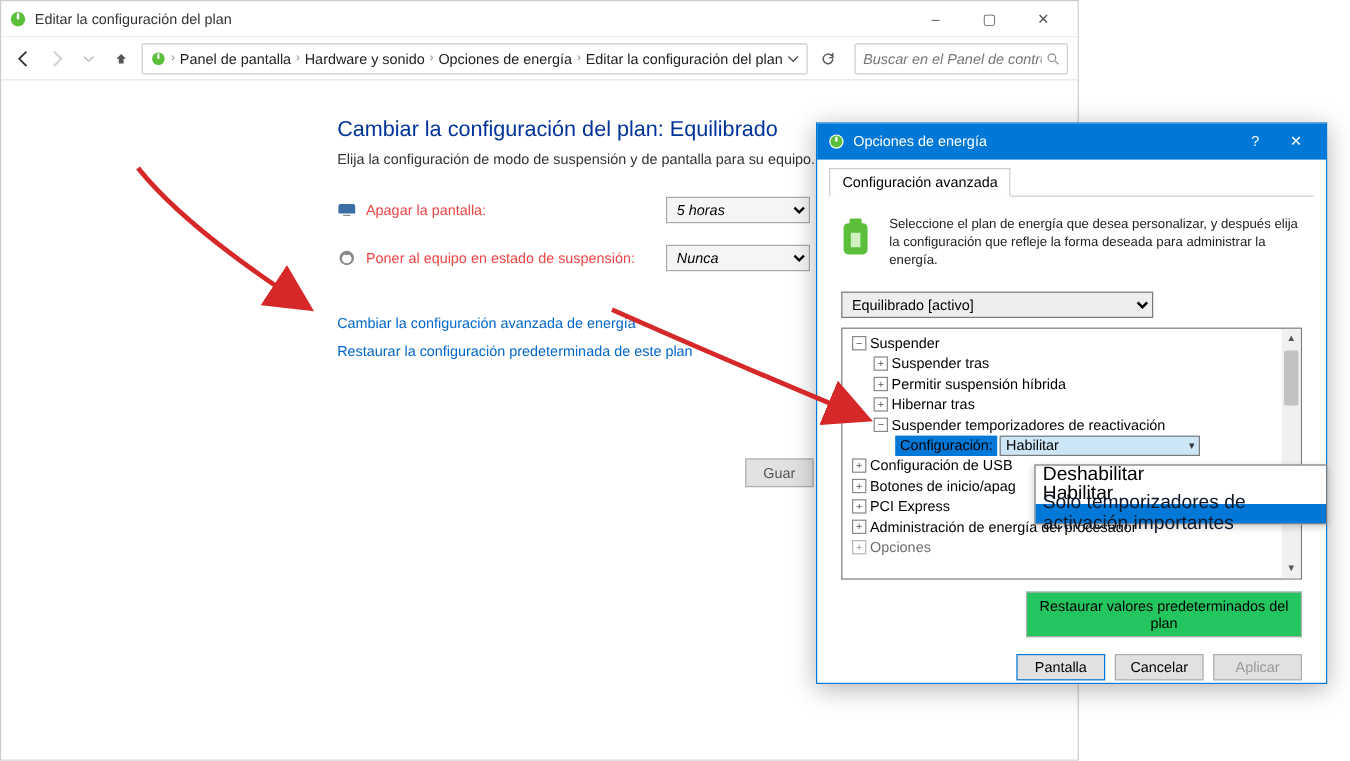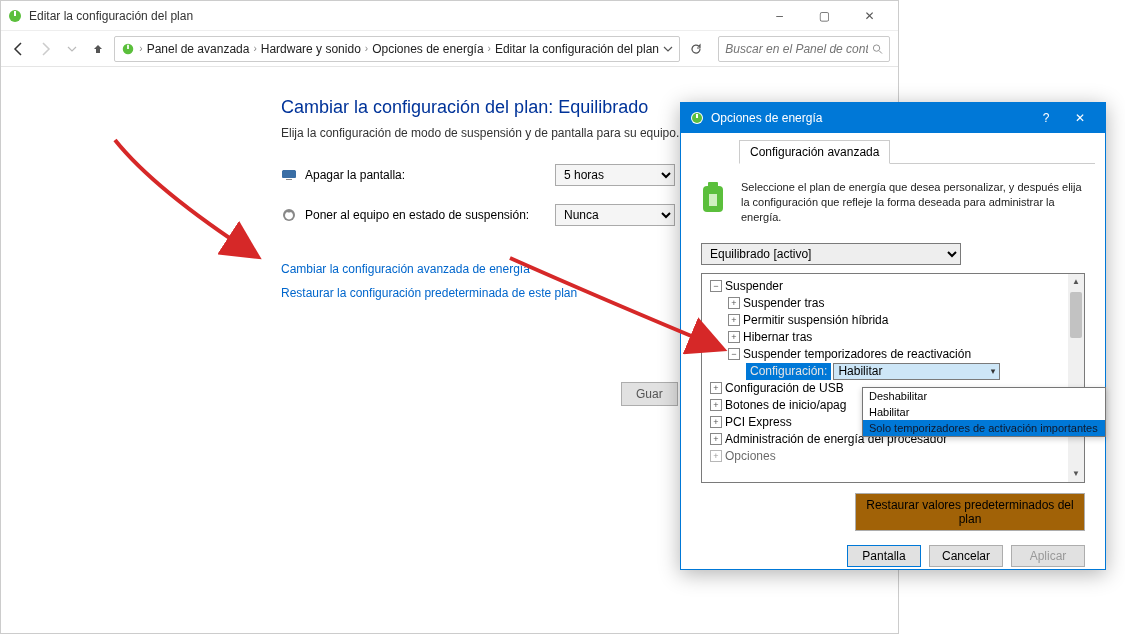--- a/index.html
+++ b/index.html
@@ -80,27 +80,28 @@
   font-weight:400;
   margin-bottom:8px;
 }
 .subhead { color:#333; font-size:12px; margin-bottom:24px; }
 .setting-row {
   display:flex;
   align-items:center;
   margin-bottom:18px;
 }
 .setting-row .lbl-icon { width:16px;height:16px;margin-right:8px; border-radius:50%; }
-.setting-row .setting-label { width:250px; color:#000000; }
+.setting-row .setting-label { width:250px; color:#ef4444; }
 .setting-row select {
   width:120px; height:22px;
   border:1px solid #aaa;
   font-size:12px;
   padding:0 4px;
   background:#f5f5f5;
+  font-style:italic;
 }
 .link { color:#0066cc; font-size:12px; cursor:pointer; margin-bottom:10px; display:block; }
 .save-btn {
   position:absolute;
   left:620px; top:315px;
   padding:4px 14px;
   background:#e1e1e1;
   border:1px solid #adadad;
   font-size:12px;
   color:#555;
@@ -122,21 +123,21 @@
   color:#fff;
   display:flex;
   align-items:center;
   padding:0 8px;
   font-size:12px;
 }
 .dlg-title .dlg-icon { width:16px;height:16px;margin-right:6px; }
 .dlg-title .dlg-text { flex:1; }
 .dlg-title .dlg-ctrl { width:34px; height:28px; display:flex;align-items:center;justify-content:center; }
 .dlg-body { padding:6px 10px 10px 10px; }
-.tabstrip { border-bottom:1px solid #ccc; display:flex; margin-bottom:10px;margin-left:48px; }
+.tabstrip { border-bottom:1px solid #ccc; display:flex; margin-bottom:10px; }
 .tab {
   padding:4px 10px;
   border:1px solid #ccc;
   border-bottom:1px solid #fff;
   background:#fff;
   font-size:12px;
   position:relative;
   top:1px;
 }
 .dlg-intro { display:flex; gap:10px; padding:6px 4px 12px 4px; }
@@ -159,21 +160,21 @@
   font-size:12px;
   background:#fff;
 }
 .tree-inner { padding:4px 2px; }
 .tree-row { display:flex; align-items:center; height:17px; white-space:nowrap; }
 .exp { width:12px; height:12px; border:1px solid #888; display:inline-flex;align-items:center;justify-content:center; font-size:9px; line-height:1; margin-right:3px; color:#555; background:#fff; }
 .tree-row.lvl1 { padding-left:6px; }
 .tree-row.lvl2 { padding-left:24px; }
 .tree-row.lvl3 { padding-left:42px; }
 .cfg-label {
-  background:#0078d7; color:#e5e5e5;
+  background:#0078d7; color:#000000;
   padding:0 4px;
   height:17px; display:inline-flex;align-items:center;
 }
 .cfg-select {
   display:inline-flex; align-items:center;
   border:1px solid #7a7a7a;
   background:#cde6f7;
   height:17px; width:167px;
   padding:0 4px;
   margin-left:2px;
@@ -191,32 +192,32 @@
 .scrollbar .sb-track { flex:1; }
 
 .dropdown-pop {
   position:absolute;
   left:862px; top:387px;
   width:244px;
   background:#fff;
   border:1px solid #767676;
   box-shadow:0 2px 6px rgba(0,0,0,.2);
   z-index:20;
-  font-size:11px;
+  font-size:16px;
 }
 .dropdown-pop .opt { padding:1px 6px; height:16px; display:flex; align-items:center; }
 .dropdown-pop .opt.sel { background:#0078d7; color:#0f172a; }
 
 .restore-btn {
   display:block;
   margin:10px 10px 0 auto;
   width:230px;
   padding:4px 8px;
   border:1px solid #adadad;
-  background:#a16207;
+  background:#22c55e;
   font-size:12px;
   text-align:center;
 }
 .dlg-buttons {
   display:flex;
   gap:8px;
   justify-content:flex-end;
   padding:14px 10px 0 10px;
 }
 .dlg-btn {
@@ -283,21 +284,21 @@
           <path d="M7 3 3 7h2v4h4V7h2z" fill="#555"></path>
         </svg>
     </div>
 
     <div class="address-bar">
       <svg width="14" height="14" viewBox="0 0 16 16">
           <circle cx="8" cy="8" r="6" fill="#5bbf3c"></circle>
           <path d="M7 3h2v5H7z" fill="#fff"></path>
         </svg>
       <span class="crumb-sep">›</span>
-      <span class="crumb">Panel de avanzada</span>
+      <span class="crumb">Panel de pantalla</span>
       <span class="crumb-sep">›</span>
       <span class="crumb">Hardware y sonido</span>
       <span class="crumb-sep">›</span>
       <span class="crumb">Opciones de energía</span>
       <span class="crumb-sep">›</span>
       <span class="crumb">Editar la configuración del plan</span>
       <div class="addr-right">
         <svg width="10" height="10" viewBox="0 0 10 10">
             <path d="M1 3l4 4 4-4" stroke="#555" stroke-width="1.2" fill="none"></path>
           </svg>

